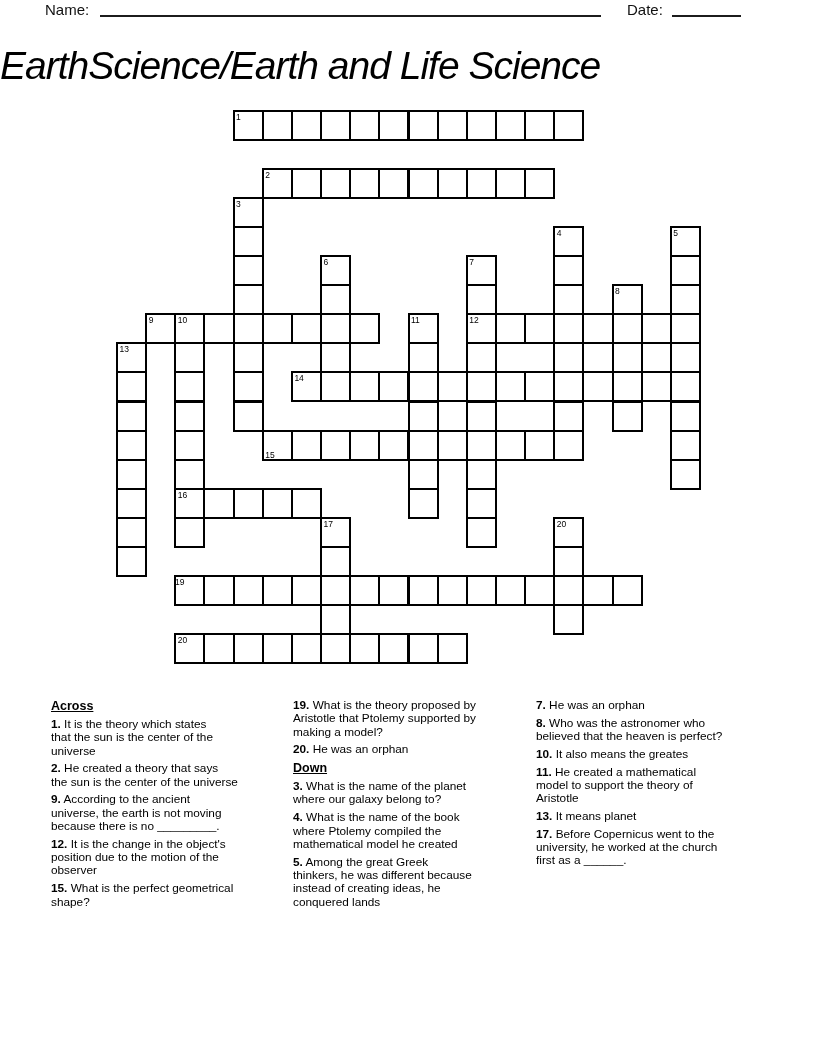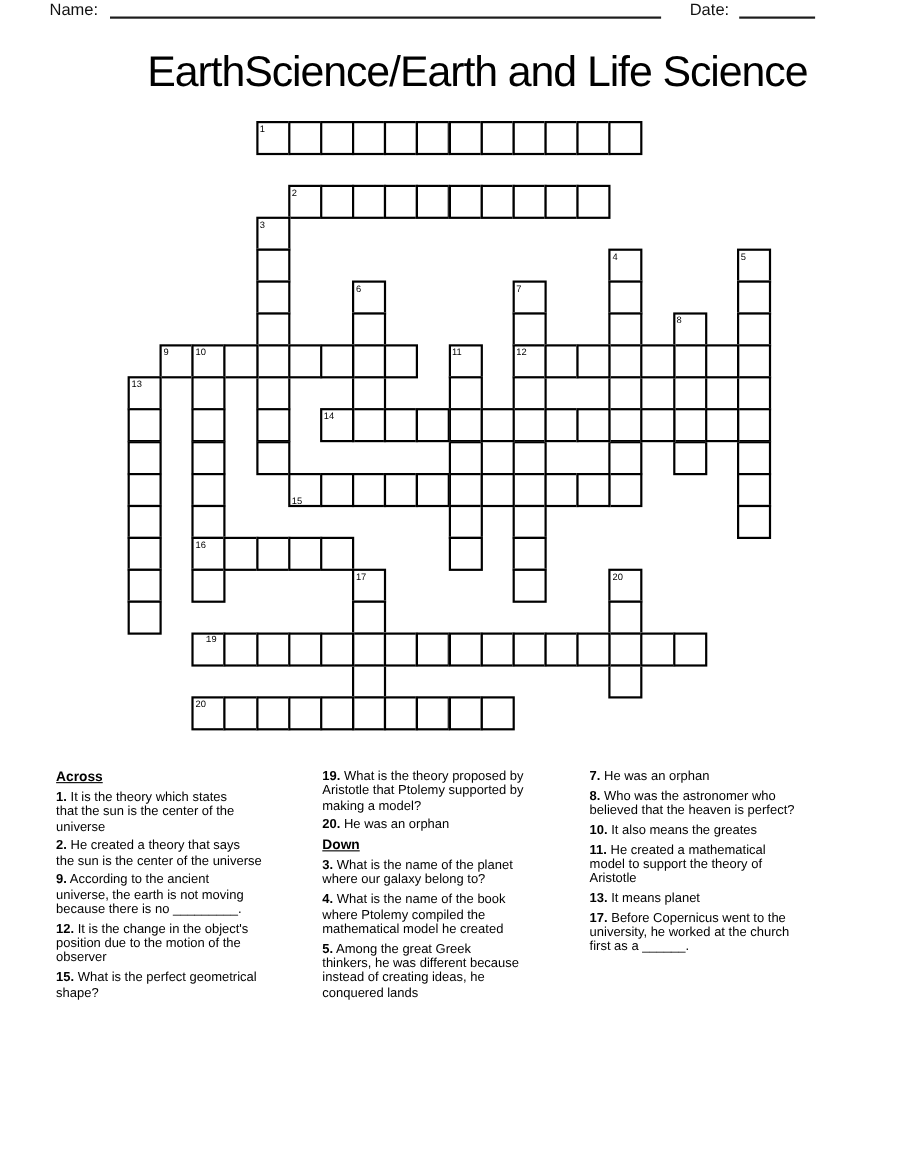--- a/index.html
+++ b/index.html
@@ -8,22 +8,22 @@
     background: #ffffff;
     color: #000;
     font-family: "Liberation Sans", sans-serif;
     position: relative;
     overflow: hidden;
   }
   .hdr-label { position: absolute; font-size: 15px; color: #111; }
   .fill-line { position: absolute; height: 1.6px; background: #1c1c1c; }
   .page-title {
     position: absolute; top: 44px; left: 0; width: 734px;
-    text-align: right; font-size: 39px; letter-spacing: -1px;
-    font-weight: 400; color: #000; white-space: nowrap;
+    text-align: left; font-size: 39px; letter-spacing: -1px;
+    font-weight: 400; color: #000; white-space: nowrap; font-style: italic;
   }
   .grid { position: absolute; left: 116px; top: 110px; }
   .cell {
     position: absolute; background: #fff;
     border: 2px solid #000; box-sizing: border-box;
   }
   .cellnum {
     position: absolute; font-size: 8.5px; line-height: 1;
     color: #000; z-index: 2;
   }
@@ -211,21 +211,21 @@
     <span class="cellnum" style="left: 32.65px; top: 206.35px;">9</span>
     <span class="cellnum" style="left: 61.8px; top: 206.35px;">10</span>
     <span class="cellnum" style="left: 295px; top: 206.35px;">11</span>
     <span class="cellnum" style="left: 353.3px; top: 206.35px;">12</span>
     <span class="cellnum" style="left: 3.5px; top: 235.4px;">13</span>
     <span class="cellnum" style="left: 178.4px; top: 264.45px;">14</span>
     <span class="cellnum" style="left: 149.25px; top: 341px;">15</span>
     <span class="cellnum" style="left: 61.8px; top: 380.65px;">16</span>
     <span class="cellnum" style="left: 207.55px; top: 409.7px;">17</span>
     <span class="cellnum" style="left: 440.75px; top: 409.7px;">20</span>
-    <span class="cellnum" style="left: 71px; top: 467.8px; font-family: Liberation Mono, monospace;">19</span>
+    <span class="cellnum" style="left: 59px; top: 467.8px;">19</span>
     <span class="cellnum" style="left: 61.8px; top: 525.9px;">20</span>
   </div>
 
 <div class="clue-col" style="left:51px;">
     <div class="clue-header">Across</div>
     <div class="clue"><span class="clue-num">1.</span><span> It is the theory which states
 that the sun is the center of the
 universe</span></div>
     <div class="clue"><span class="clue-num">2.</span><span> He created a theory that says
 the sun is the center of the universe</span></div>

